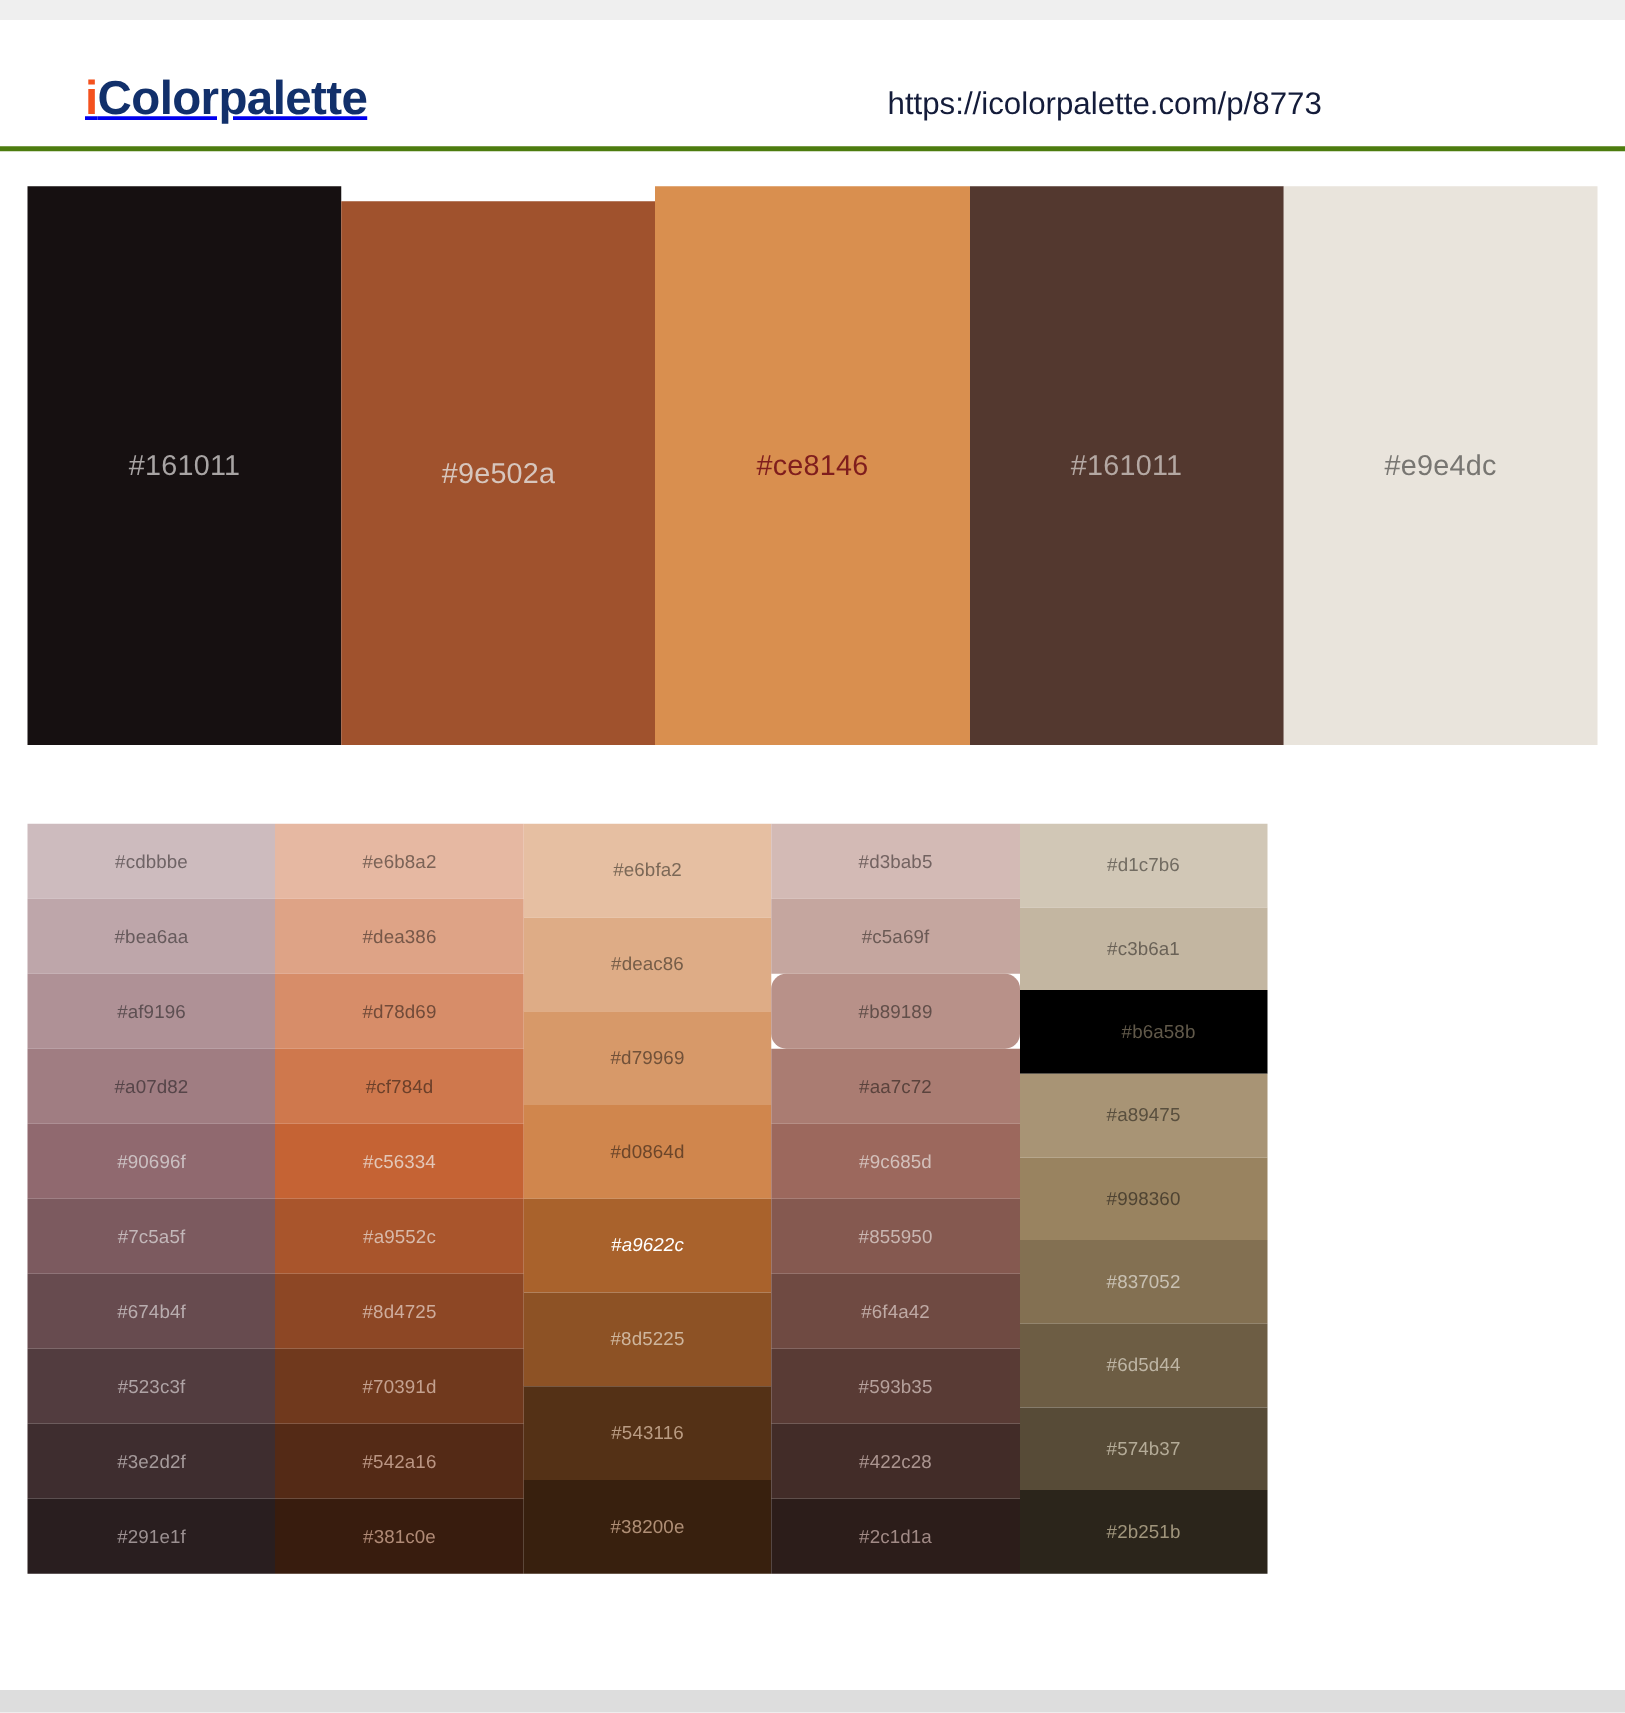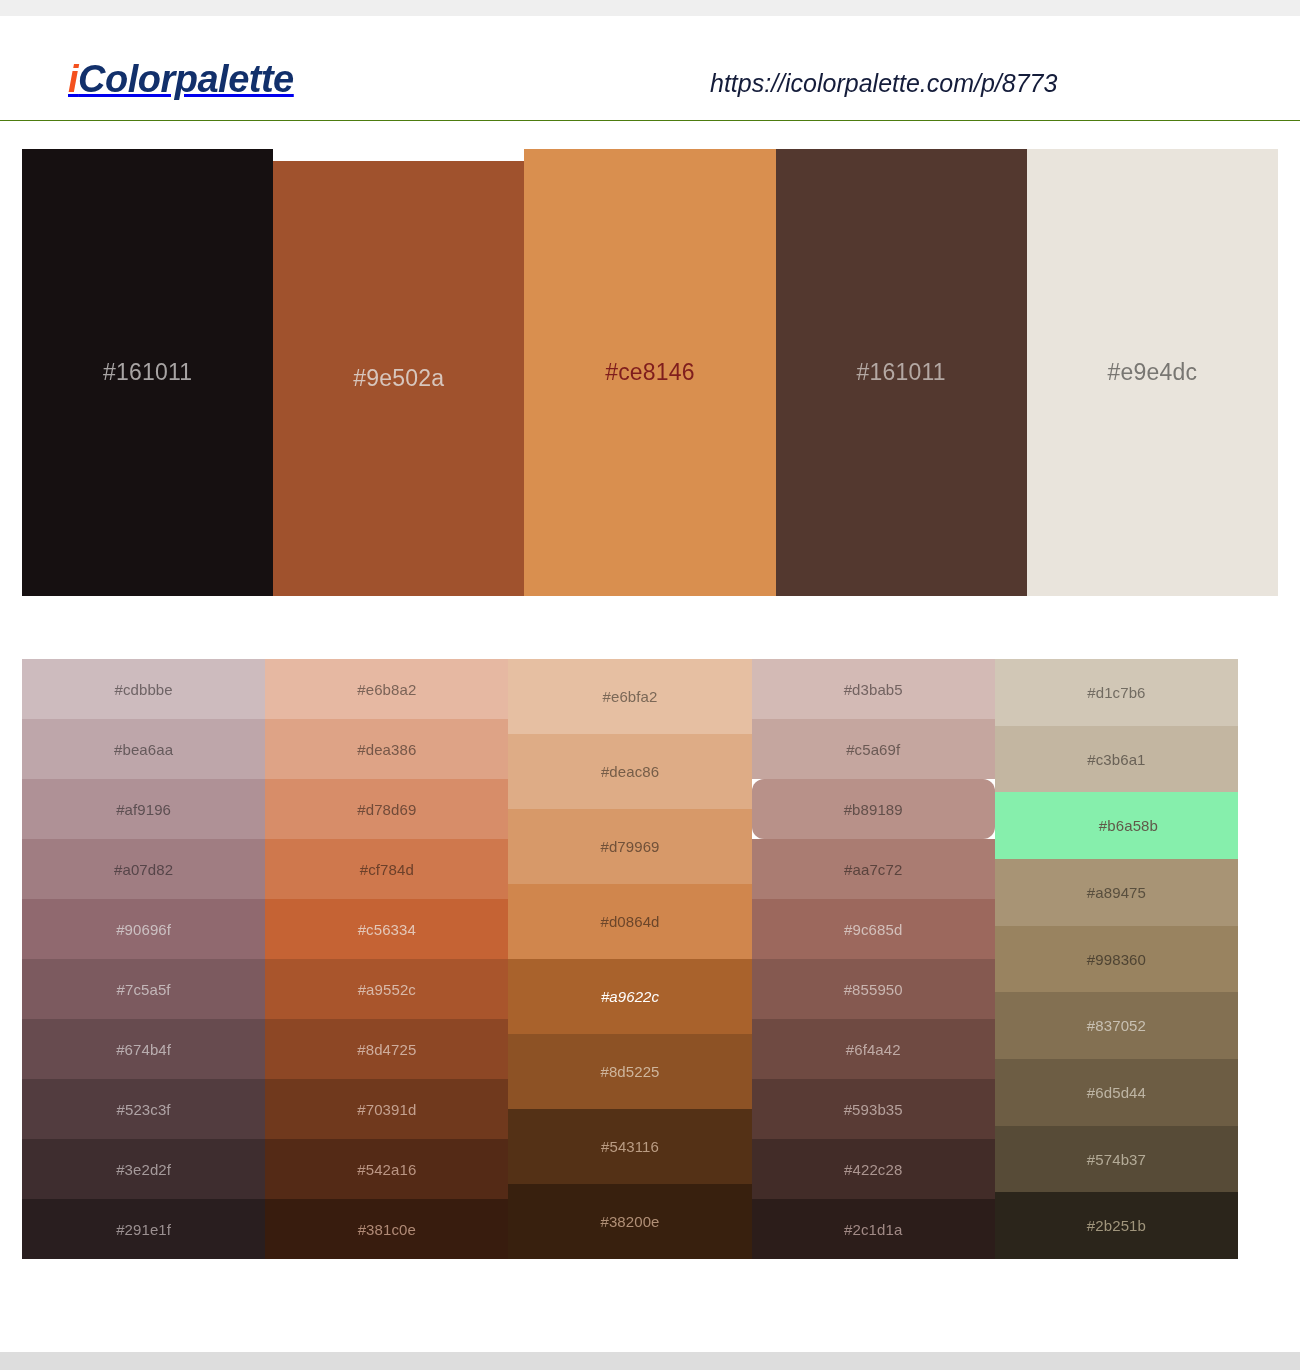--- a/index.html
+++ b/index.html
@@ -26,22 +26,21 @@
     background: #efefef;
   }
 
   
   .header {
     position: absolute;
     top: 16px; left: 0;
     width: 1300px;
     height: 105px;
     background: #ffffff;
-    border-bottom: 1px solid #4d7c0f;
-    font-style: italic;
+    border-bottom: 4px solid #4d7c0f;
   }
   .logo {
     position: absolute;
     left: 68px;
     top: 44px;
     font-size: 38px;
     font-weight: bold;
     letter-spacing: -0.5px;
     line-height: 1;
     white-space: nowrap;
@@ -79,21 +78,21 @@
     font-size: 23px;
     line-height: 1;
     letter-spacing: 0.2px;
   }
 
   
   .shades-grid {
     position: absolute;
     top: 659px;
     left: 22px;
-    width: 1216px;
+    width: 992px;
     height: 600px;
     display: flex;
   }
   .shade-col {
     flex: 1 1 0;
     display: flex;
     flex-direction: column;
   }
   .shade-cell {
     flex: 1 1 0;
@@ -188,21 +187,21 @@
       <div class="shade-cell" style="background: rgb(156, 104, 93); color: rgb(211, 192, 187);">#9c685d</div>
       <div class="shade-cell" style="background: rgb(133, 89, 80); color: rgb(201, 181, 176);">#855950</div>
       <div class="shade-cell" style="background: rgb(111, 74, 66); color: rgb(191, 170, 165);">#6f4a42</div>
       <div class="shade-cell" style="background: rgb(89, 59, 53); color: rgb(181, 160, 155);">#593b35</div>
       <div class="shade-cell" style="background: rgb(66, 44, 40); color: rgb(171, 149, 144);">#422c28</div>
       <div class="shade-cell" style="background: rgb(44, 29, 26); color: rgb(161, 138, 134);">#2c1d1a</div>
     </div>
     <div class="shade-col">
       <div class="shade-cell" style="background: rgb(209, 199, 182); color: rgb(114, 108, 98);">#d1c7b6</div>
       <div class="shade-cell" style="background: rgb(195, 182, 161); color: rgb(106, 98, 87);">#c3b6a1</div>
-      <div class="shade-cell" style="background: #86efac; color: rgb(97, 89, 74); padding-left: 24px;">#b6a58b</div>
+      <div class="shade-cell" style="background: #000000; color: rgb(97, 89, 74); padding-left: 24px;">#b6a58b</div>
       <div class="shade-cell" style="background: rgb(168, 148, 117); color: rgb(89, 79, 62); text-align: center;">#a89475</div>
       <div class="shade-cell" style="background: rgb(153, 131, 96); color: rgb(79, 68, 51);">#998360</div>
       <div class="shade-cell" style="background: rgb(131, 112, 82); color: rgb(200, 192, 178);">#837052</div>
       <div class="shade-cell" style="background: rgb(109, 93, 68); color: rgb(190, 181, 164);">#6d5d44</div>
       <div class="shade-cell" style="background: rgb(87, 75, 55); color: rgb(180, 171, 151);">#574b37</div>
       <div class="shade-cell" style="background: rgb(43, 37, 27); color: rgb(160, 149, 124);">#2b251b</div>
     </div>
   </div>
 
 <div class="bottom-strip"></div>

